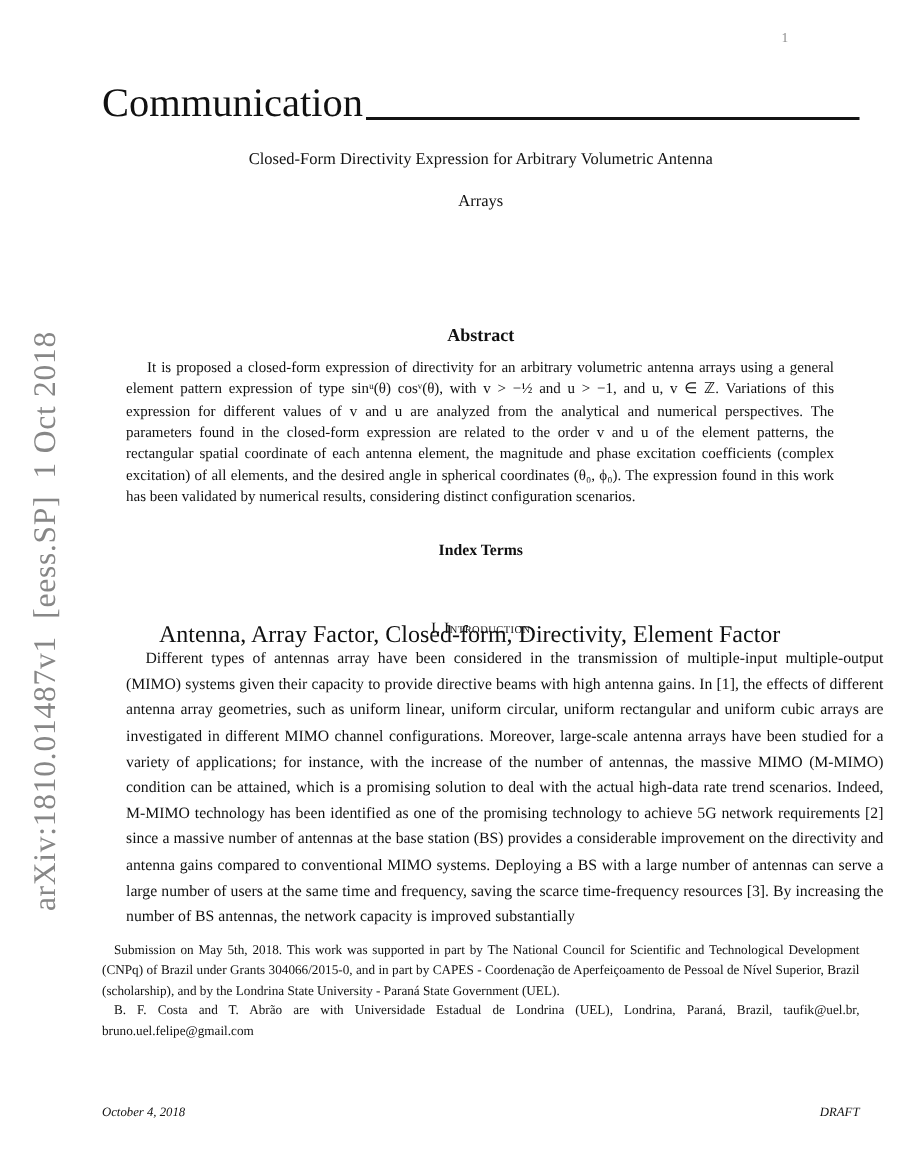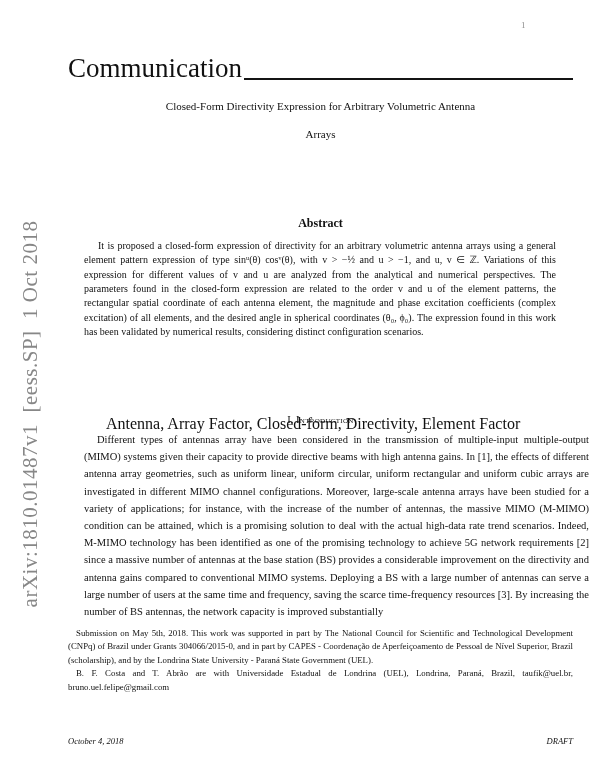--- a/index.html
+++ b/index.html
@@ -53,20 +53,21 @@
 
   <div class="title-block">
     <div>Closed-Form Directivity Expression for Arbitrary Volumetric Antenna</div>
     <div>Arrays</div>
   </div>
 
 
   <div class="abs-head">Abstract</div>
   <div class="abs-body">It is proposed a closed-form expression of directivity for an arbitrary volumetric antenna arrays using a general element pattern expression of type sinᵘ(θ) cosᵛ(θ), with v &gt; −½ and u &gt; −1, and u, v ∈ ℤ. Variations of this expression for different values of v and u are analyzed from the analytical and numerical perspectives. The parameters found in the closed-form expression are related to the order v and u of the element patterns, the rectangular spatial coordinate of each antenna element, the magnitude and phase excitation coefficients (complex excitation) of all elements, and the desired angle in spherical coordinates (θ₀, ϕ₀). The expression found in this work has been validated by numerical results, considering distinct configuration scenarios.</div>
 
+  <div class="idx-head">Index Terms</div>
   <div class="idx-body">Antenna, Array Factor, Closed-form, Directivity, Element Factor</div>
 
   <div class="sec-head"><span>I.</span>&nbsp;<span class="sec-name">Introduction</span></div>
 
   <div class="intro">Different types of antennas array have been considered in the transmission of multiple-input multiple-output (MIMO) systems given their capacity to provide directive beams with high antenna gains. In [1], the effects of different antenna array geometries, such as uniform linear, uniform circular, uniform rectangular and uniform cubic arrays are investigated in different MIMO channel configurations. Moreover, large-scale antenna arrays have been studied for a variety of applications; for instance, with the increase of the number of antennas, the massive MIMO (M-MIMO) condition can be attained, which is a promising solution to deal with the actual high-data rate trend scenarios. Indeed, M-MIMO technology has been identified as one of the promising technology to achieve 5G network requirements [2] since a massive number of antennas at the base station (BS) provides a considerable improvement on the directivity and antenna gains compared to conventional MIMO systems. Deploying a BS with a large number of antennas can serve a large number of users at the same time and frequency, saving the scarce time-frequency resources [3]. By increasing the number of BS antennas, the network capacity is improved substantially</div>
 
   <div class="footnotes">
     <p>Submission on May 5th, 2018. This work was supported in part by The National Council for Scientific and Technological Development (CNPq) of Brazil under Grants 304066/2015-0, and in part by CAPES - Coordenação de Aperfeiçoamento de Pessoal de Nível Superior, Brazil (scholarship), and by the Londrina State University - Paraná State Government (UEL).</p>
     <p>B. F. Costa and T. Abrão are with Universidade Estadual de Londrina (UEL), Londrina, Paraná, Brazil, taufik@uel.br, bruno.uel.felipe@gmail.com</p>
   </div>

